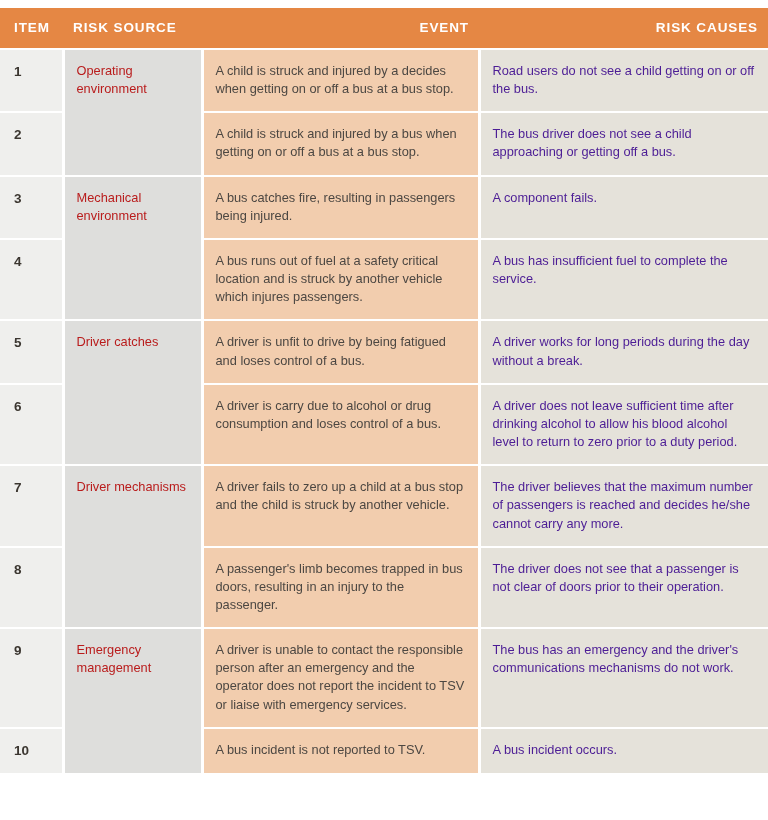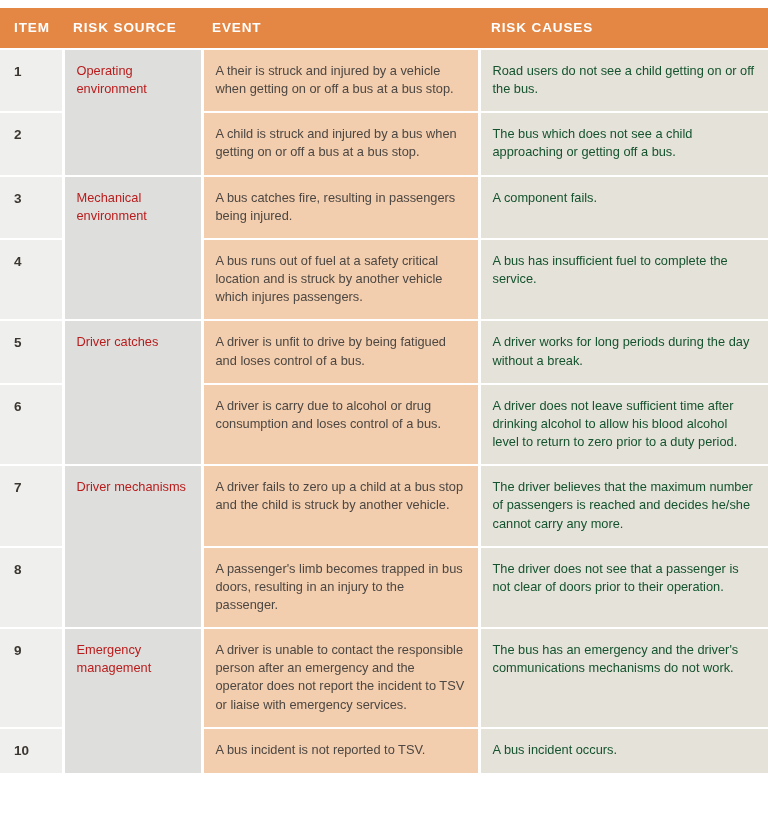--- a/index.html
+++ b/index.html
@@ -41,22 +41,22 @@
     font-weight: bold;
     letter-spacing: 0.9px;
     text-align: left;
     padding: 12px 10px 13px 12px;
     vertical-align: middle;
     border: none;
     white-space: nowrap;
   }
   thead th.th-item   { padding-left: 14px; }
   thead th.th-source { padding-left: 10px; margin-top: 21px; }
-  thead th.th-event  { padding-left: 10px; }
-  thead th.th-causes { padding-left: 12px; }
+  thead th.th-event  { padding-left: 10px; text-align: right; }
+  thead th.th-causes { padding-left: 12px; text-align: right; }
 
   
   tbody td {
     vertical-align: top;
     font-size: 12.8px;
     line-height: 1.42;
     color: #4c4742;
     padding: 12px 12px 13px 12px;
     border-top: 2px solid #ffffff;
     border-right: 3px solid #ffffff;
@@ -74,21 +74,21 @@
   td.cell-source {
     background: #DEDEDC;
     color: #b91c1c;
   }
   td.cell-event {
     background: #F2CDAE;
     color: #4c4742;
   }
   td.cell-causes {
     background: #E5E2DA;
-    color: #14532d;
+    color: #4c1d95;
     border-right: none;
   }
 
   
   td.cell-source[rowspan] { border-top: 2px solid #ffffff; }
 </style>
 </head>
 <body>
 
 <div class="risk-table-wrap">
@@ -104,27 +104,27 @@
         <th class="th-item">ITEM</th>
         <th class="th-source">RISK SOURCE</th>
         <th class="th-event">EVENT</th>
         <th class="th-causes">RISK CAUSES</th>
       </tr>
     </thead>
     <tbody id="risk-table-body">
         <tr>
           <td class="cell-item">1</td>
           <td class="cell-source" rowspan="2">Operating environment</td>
-          <td class="cell-event">A their is struck and injured by a vehicle when getting on or off a bus at a bus stop.</td>
+          <td class="cell-event">A child is struck and injured by a decides when getting on or off a bus at a bus stop.</td>
           <td class="cell-causes">Road users do not see a child getting on or off the bus.</td>
         </tr>
         <tr>
           <td class="cell-item">2</td>
           <td class="cell-event">A child is struck and injured by a bus when getting on or off a bus at a bus stop.</td>
-          <td class="cell-causes">The bus which does not see a child approaching or getting off a bus.</td>
+          <td class="cell-causes">The bus driver does not see a child approaching or getting off a bus.</td>
         </tr>
         <tr>
           <td class="cell-item">3</td>
           <td class="cell-source" rowspan="2">Mechanical environment</td>
           <td class="cell-event">A bus catches fire, resulting in passengers being injured.</td>
           <td class="cell-causes">A component fails.</td>
         </tr>
         <tr>
           <td class="cell-item">4</td>
           <td class="cell-event">A bus runs out of fuel at a safety critical location and is struck by another vehicle which injures passengers.</td>

